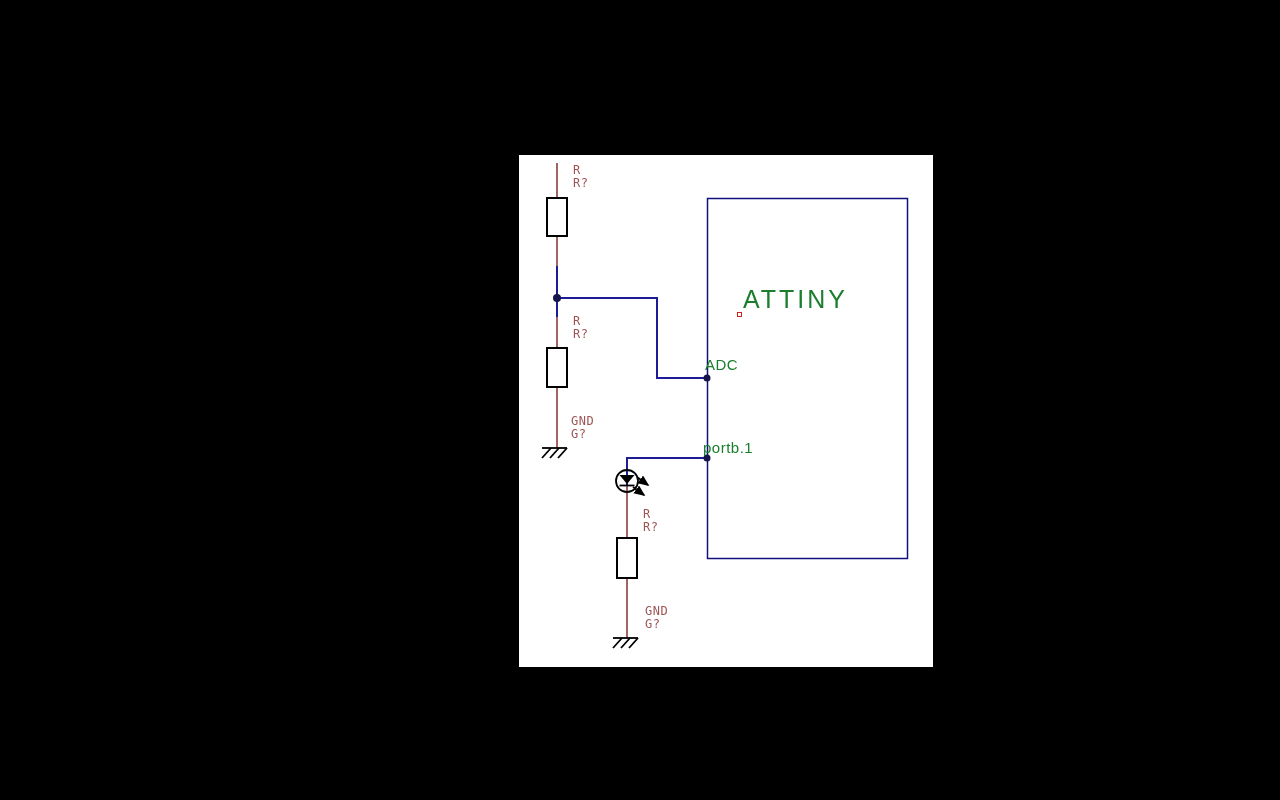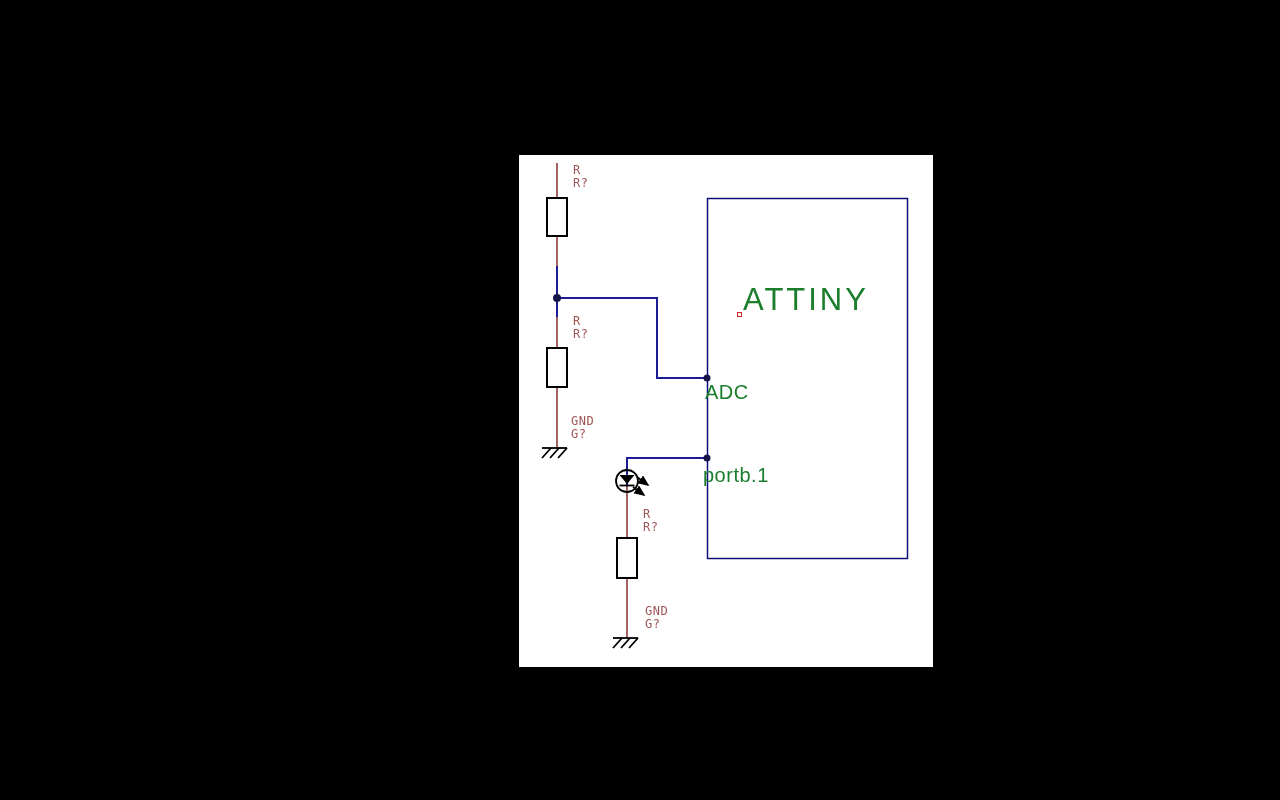--- a/index.html
+++ b/index.html
@@ -33,22 +33,22 @@
     font-family: "DejaVu Sans Mono", monospace;
     font-size: 12px;
     line-height: 12px;
     letter-spacing: 0.5px;
     color: #9e5454;
   }
   .lbl-green {
     font-family: "Liberation Sans", sans-serif;
     color: #1b7e2c;
   }
-  .ic-name { font-size: 31px; line-height: 25px; letter-spacing: 3px; }
-  .pin-name { font-size: 20px; line-height: 21px; letter-spacing: 0.5px; margin-top: 28px; }
+  .ic-name { font-size: 25px; line-height: 25px; letter-spacing: 3px; }
+  .pin-name { font-size: 15px; line-height: 21px; letter-spacing: 0.5px; }
   .origin-marker {
     position: absolute;
     left: 218px;
     top: 157px;
     width: 5px;
     height: 5px;
     border: 1px solid #cc2222;
     background: transparent;
   }
   .wires { fill: none; stroke-width: 2; }

